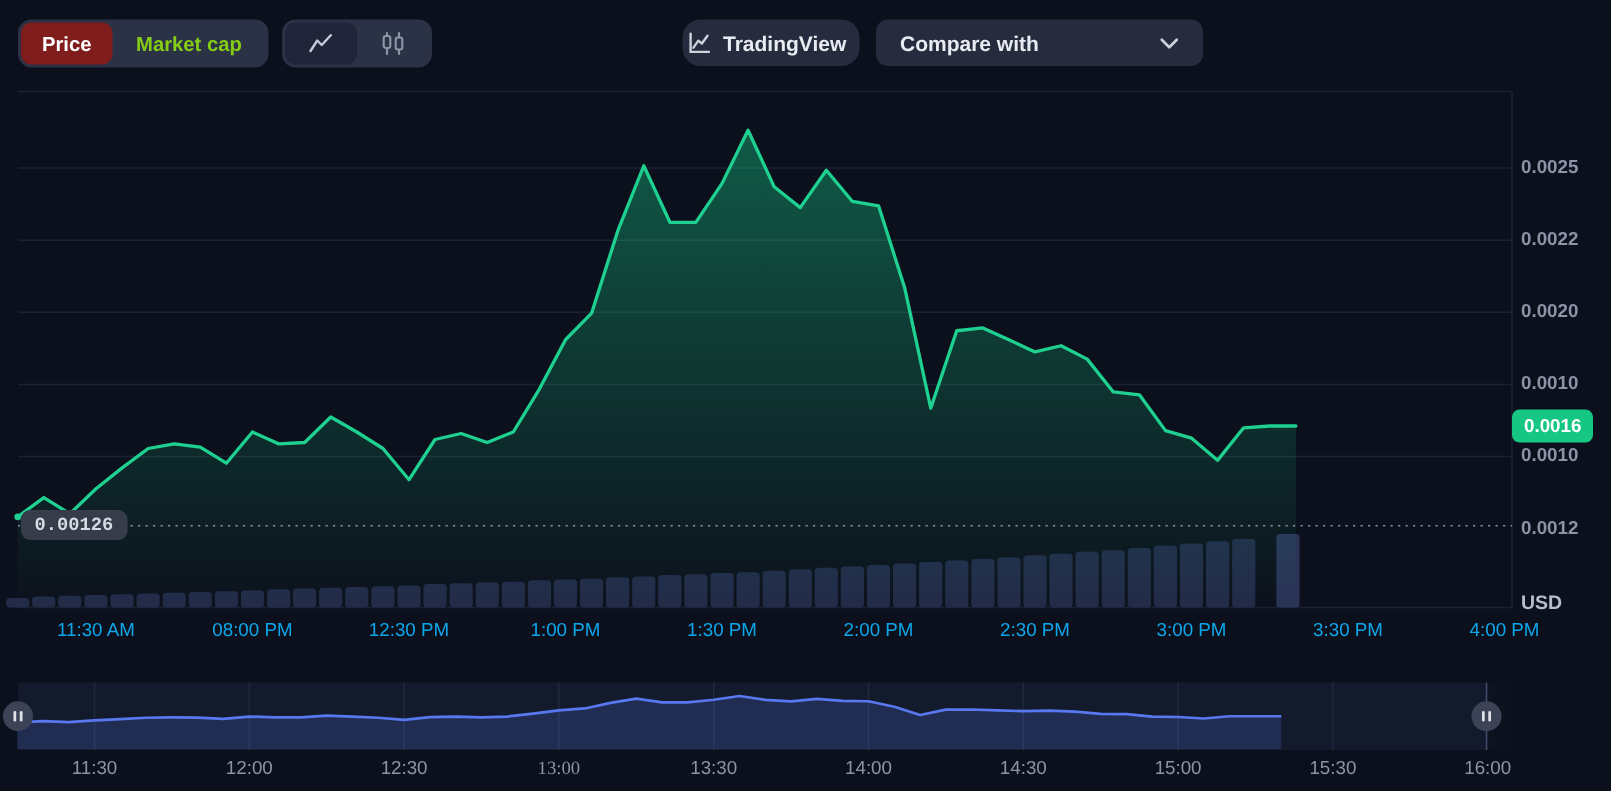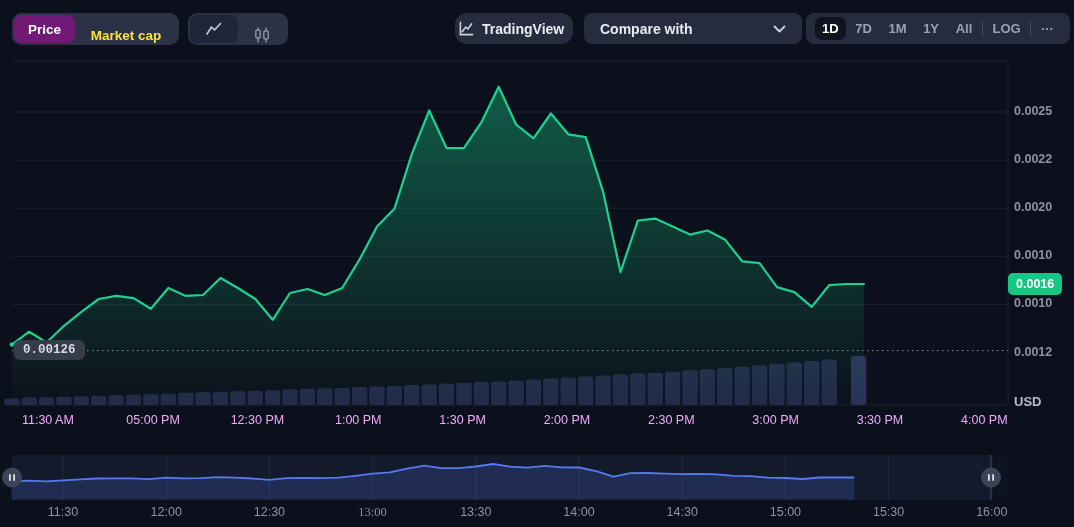--- a/index.html
+++ b/index.html
@@ -1,33 +1,33 @@
 <!DOCTYPE html>
 <html><head>
 <meta charset="utf-8">
 <style>
   html,body{margin:0;padding:0;background:#0c101c;font-family:"Liberation Sans",sans-serif;}
   .stage{position:relative;width:1074px;height:527px;background:#0c101c;overflow:hidden;}
 
   
   .seg{position:absolute;top:13px;height:32px;background:#2c3245;border-radius:9px;display:flex;align-items:center;padding:2px;box-sizing:border-box;}
   .seg .chip{height:28px;border-radius:7px;display:flex;align-items:center;justify-content:center;font-size:13.5px;font-weight:700;cursor:pointer;}
-  .chip.on{background:#701a75;color:#ffffff;}
-  .chip.off{color:#fde047;background:transparent;align-items:flex-end;}
+  .chip.on{background:#7f1d1d;color:#ffffff;}
+  .chip.off{color:#84cc16;background:transparent;}
   .btn{position:absolute;top:13px;height:31px;background:#262c3d;border-radius:8px;display:flex;align-items:center;box-sizing:border-box;cursor:pointer;}
   .btn .lbl{font-size:14px;font-weight:700;color:#e8ebf1;}
   .ranges{position:absolute;top:13px;left:806px;width:264px;height:31px;background:#262c3d;border-radius:8px;display:flex;align-items:center;justify-content:space-between;padding:0 9px;box-sizing:border-box;}
   .rng{font-size:13px;font-weight:700;color:#99a1b3;padding:4px 7px;border-radius:7px;cursor:pointer;white-space:nowrap;}
   .rng.active{background:#10141f;color:#ffffff;}
   .rng-div{width:1px;height:15px;background:#454c5f;}
 
   
   .overlay{position:absolute;left:0;top:0;width:1074px;height:527px;pointer-events:none;}
   .axis-y{position:absolute;left:1014px;font-size:12.5px;font-weight:600;color:#8c93a7;}
-  .axis-x{position:absolute;width:84px;top:413px;font-size:12.5px;font-weight:500;color:#f0abfc;}
+  .axis-x{position:absolute;width:84px;text-align:center;top:413px;font-size:12.5px;font-weight:500;color:#0ea5e9;}
   .axis-n{position:absolute;width:64px;text-align:center;top:505px;font-size:12.5px;font-weight:500;color:#8c93a7;}
   .pill{position:absolute;left:14px;background:#363c4a;border-radius:6px;padding:3px 9px;font-size:12.5px;font-weight:600;color:#d6dae2;}
   .badge{position:absolute;left:1008px;background:#16c784;border-radius:5px;padding:4px 8px;font-size:12.5px;font-weight:700;color:#ffffff;}
   .usd{position:absolute;left:1014px;top:394px;font-size:13px;font-weight:700;color:#b7bdcc;}
   .watermark{position:absolute;left:845px;top:340px;display:flex;align-items:center;gap:8px;color:#eef1f6;}
   .watermark .wm-text{font-size:17.5px;font-weight:700;letter-spacing:.2px;}
 </style>
 </head>
 <body>
 
@@ -170,41 +170,30 @@
     <span class="lbl">TradingView</span>
   </div>
 
   <div class="btn" style="left:584px;width:218px;padding:0 16px;justify-content:space-between;">
     <span class="lbl">Compare with</span>
     <svg width="13" height="8" viewBox="0 0 13 8">
       <polyline points="1.5,1.5 6.5,6.5 11.5,1.5" fill="none" stroke="#ced3dd" stroke-width="1.8" stroke-linecap="round" stroke-linejoin="round"></polyline>
     </svg>
   </div>
 
-  <div class="ranges" id="ranges">
-      <div class="rng active">1D</div>
-      <div class="rng">7D</div>
-      <div class="rng">1M</div>
-      <div class="rng">1Y</div>
-      <div class="rng">All</div>
-      <div class="rng-div"></div>
-      <div class="rng">LOG</div>
-      <div class="rng-div"></div>
-      <div class="rng">···</div>
-    </div>
 
   <div class="overlay" id="labels">
       <div class="axis-y" style="top: 104px;">0.0025</div>
       <div class="axis-y" style="top: 152.1px;">0.0022</div>
       <div class="axis-y" style="top: 200.2px;">0.0020</div>
       <div class="axis-y" style="top: 248.3px;">0.0010</div>
       <div class="axis-y" style="top: 296.4px;">0.0010</div>
       <div class="axis-y" style="top: 344.5px;">0.0012</div>
       <div class="axis-x" style="left: 21.97px;">11:30 AM</div>
-      <div class="axis-x" style="left: 126.31px;">05:00 PM</div>
+      <div class="axis-x" style="left: 126.31px;">08:00 PM</div>
       <div class="axis-x" style="left: 230.65px;">12:30 PM</div>
       <div class="axis-x" style="left: 334.99px;">1:00 PM</div>
       <div class="axis-x" style="left: 439.33px;">1:30 PM</div>
       <div class="axis-x" style="left: 543.67px;">2:00 PM</div>
       <div class="axis-x" style="left: 648.01px;">2:30 PM</div>
       <div class="axis-x" style="left: 752.35px;">3:00 PM</div>
       <div class="axis-x" style="left: 856.69px;">3:30 PM</div>
       <div class="axis-x" style="left: 961.03px;">4:00 PM</div>
       <div class="axis-n" style="left: 31px;">11:30</div>
       <div class="axis-n" style="left: 134.2px;">12:00</div>

